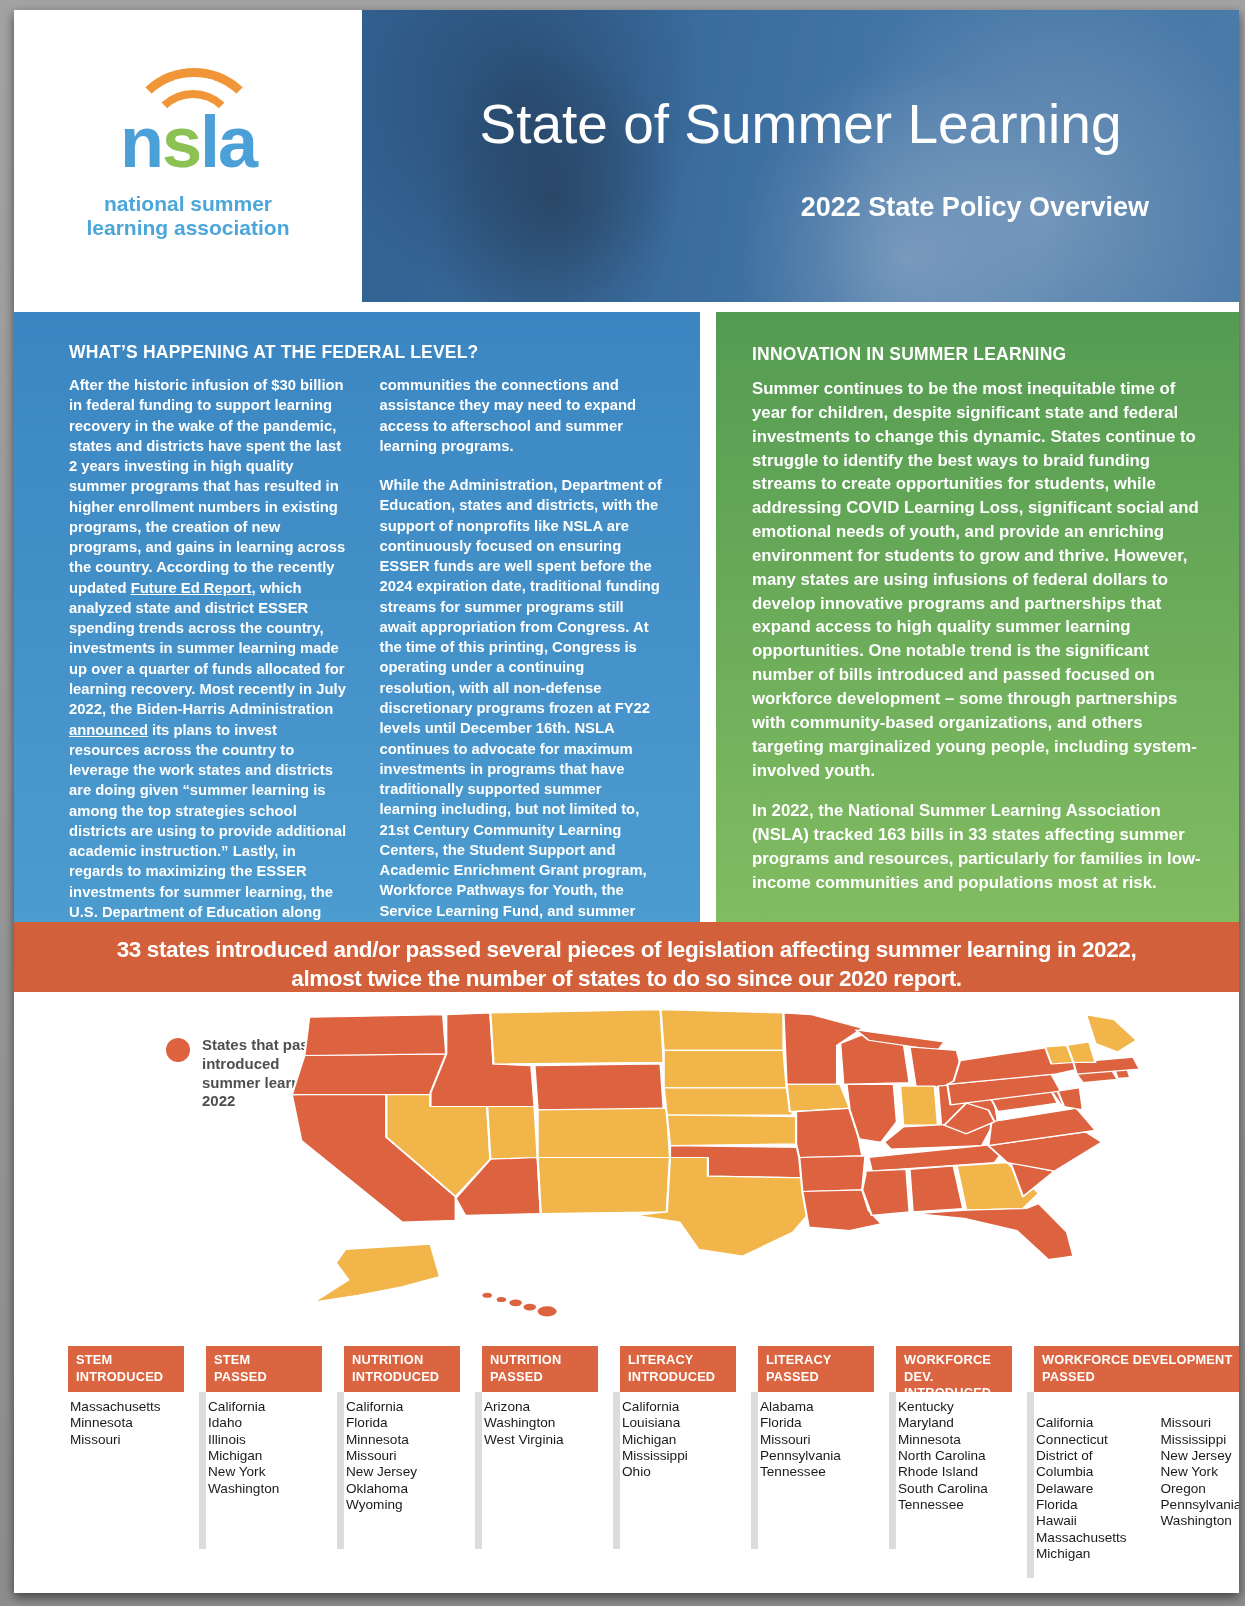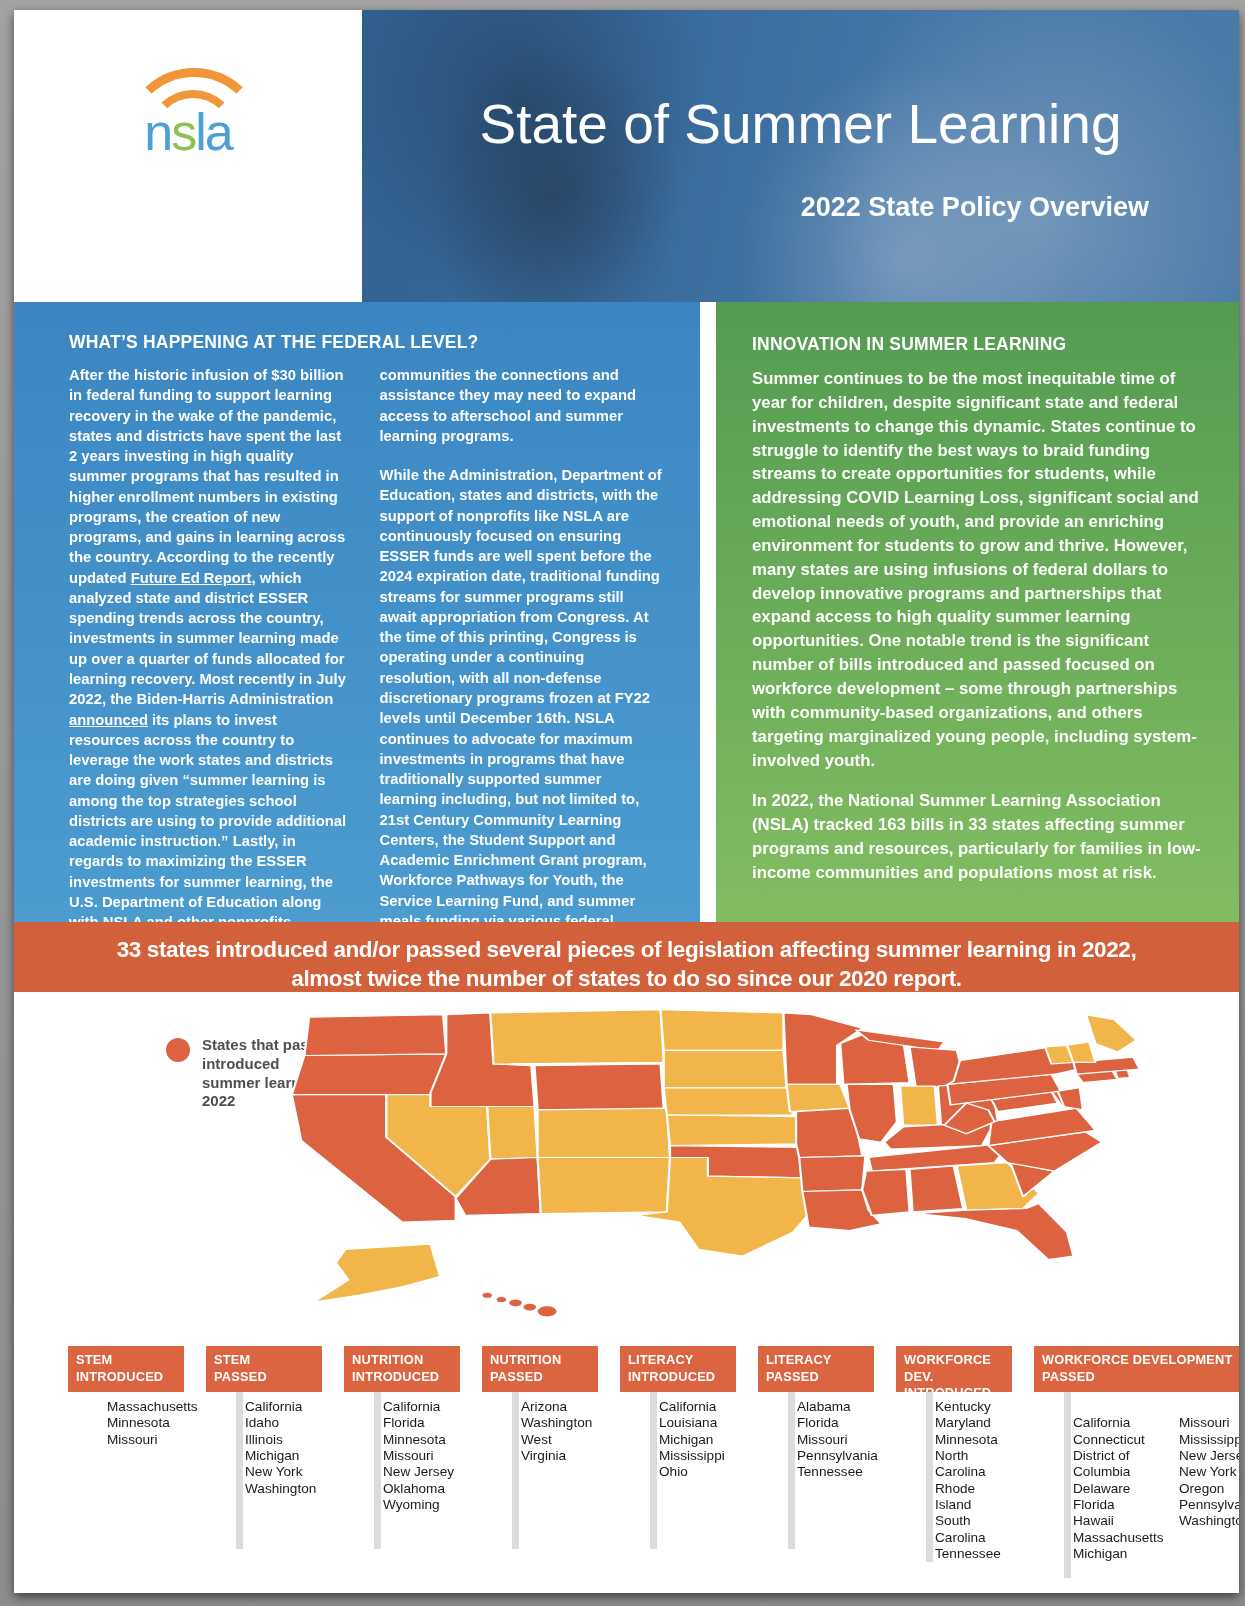--- a/index.html
+++ b/index.html
@@ -13,37 +13,37 @@
     background:#fff;box-shadow:0 4px 10px rgba(0,0,0,.55);overflow:hidden;
   }
   
   .header{position:absolute;left:0;top:0;width:100%;height:292px;display:flex;}
   .logo-block{width:348px;height:100%;background:#fff;position:relative;}
   .logo{position:absolute;left:0;top:58px;width:100%;text-align:center;}
   .logo-arcs{position:relative;height:52px;margin-bottom:-14px;}
   .arc{position:absolute;left:50%;border-style:solid;border-color:#F09639 transparent transparent transparent;border-radius:50%;}
   .arc.outer{width:118px;height:110px;margin-left:-62px;top:0;border-width:9px;}
   .arc.inner{width:72px;height:68px;margin-left:-39px;top:22px;border-width:8px;}
-  .logo-word{font-size:52px;font-weight:normal;letter-spacing:-2px;color:#4BA0D8;line-height:1;}
+  .logo-word{font-size:72px;font-weight:bold;letter-spacing:-2px;color:#4BA0D8;line-height:1;}
   .logo-word .s{color:#8CC153;}
   .logo-tagline{margin-top:14px;font-size:21px;font-weight:bold;color:#4BA6DA;line-height:1.15;white-space:pre-line;}
   .photo-block{flex:1;height:100%;position:relative;
     background:
       radial-gradient(180px 220px at 22% 65%, rgba(32,42,54,.55), rgba(32,42,54,0) 70%),
       radial-gradient(260px 300px at 18% 30%, rgba(25,40,60,.5), rgba(25,40,60,0) 72%),
       radial-gradient(300px 340px at 78% 70%, rgba(190,205,220,.5), rgba(190,205,220,0) 75%),
       radial-gradient(240px 280px at 62% 85%, rgba(205,215,228,.45), rgba(205,215,228,0) 70%),
       linear-gradient(100deg,#33628f 0%, #3d6f9e 35%, #4a7dab 60%, #5584ae 100%);
   }
   .photo-overlay{position:absolute;inset:0;background:rgba(47,95,150,.25);}
   .header-title{position:absolute;left:0;right:0;top:82px;text-align:center;
     color:#fff;font-size:55px;font-weight:300;letter-spacing:0px;}
   .header-subtitle{position:absolute;right:90px;top:182px;color:#fff;font-size:27px;font-weight:bold;}
   
-  .box{position:absolute;top:292px;height:628px;color:#fff;box-sizing:border-box;}
+  .box{position:absolute;top:302px;height:628px;color:#fff;box-sizing:border-box;}
   .box-blue{left:0;width:686px;background:linear-gradient(#3B86C2,#4C9CD0);padding:30px 38px 0 55px;}
   .box-green{left:702px;width:523px;background:linear-gradient(#549B52,#83BD62);padding:32px 38px 12px 36px;}
   .box h2{margin:0 0 12px 0;font-size:17.5px;font-weight:800;letter-spacing:.2px;}
   .two-col{display:flex;gap:28px;}
   .two-col > div{flex:1;}
   .body-text{font-size:14.8px;line-height:1.37;font-weight:600;}
   .body-text p{margin:0 0 19px 0;}
   .rich-link{font-weight:800;text-decoration:underline;}
   .box-green .body-text{font-size:16.8px;line-height:1.42;}
   .box-green .body-text p{margin:0 0 17px 0;}
@@ -58,39 +58,41 @@
   .legend-text{font-size:15px;font-weight:bold;color:#4f4f4f;line-height:1.25;white-space:pre-line;}
   .map-wrap{position:absolute;left:240px;top:4px;right:8px;bottom:6px;}
   .map-wrap svg{width:100%;height:100%;display:block;}
   
   .table{position:absolute;left:54px;top:1336px;right:20px;display:flex;gap:22px;align-items:flex-start;}
   .tcol{width:116px;flex:0 0 auto;}
   .tcol.wide{width:237px;}
   .tcol-header{background:#DB6540;color:#fff;font-weight:800;font-size:12.8px;line-height:1.3;
     padding:6px 8px;height:34px;box-sizing:content-box;white-space:pre-line;letter-spacing:.2px;}
   .tcol-list{position:relative;padding:7px 0 0 2px;font-size:13.6px;line-height:1.2;color:#1a1a1a;
-    min-height:150px;white-space:pre-line;margin-left:37px;}
+    min-height:150px;white-space:pre-line;}
   .tcol:not(:first-child) .tcol-list::before{
     content:"";position:absolute;left:-7px;top:0;bottom:0;width:7px;background:#dcdcdc;}
   .dual{display:flex;gap:14px;}
   .dual > div{flex:1;}
 </style>
 </head>
 <body>
 
 <div class="page">
 
   <div class="header">
     <div class="logo-block">
       <div class="logo">
         <div class="logo-arcs">
           <span class="arc outer"></span>
           <span class="arc inner"></span>
         </div>
         <div class="logo-word">n<span class="s">s</span>la</div>
+        <div class="logo-tagline">national summer
+learning association</div>
       </div>
     </div>
     <div class="photo-block">
       <div class="photo-overlay"></div>
       <div class="header-title">State of Summer Learning</div>
       <div class="header-subtitle">2022 State Policy Overview</div>
     </div>
   </div>
 
   <div class="box box-blue">

